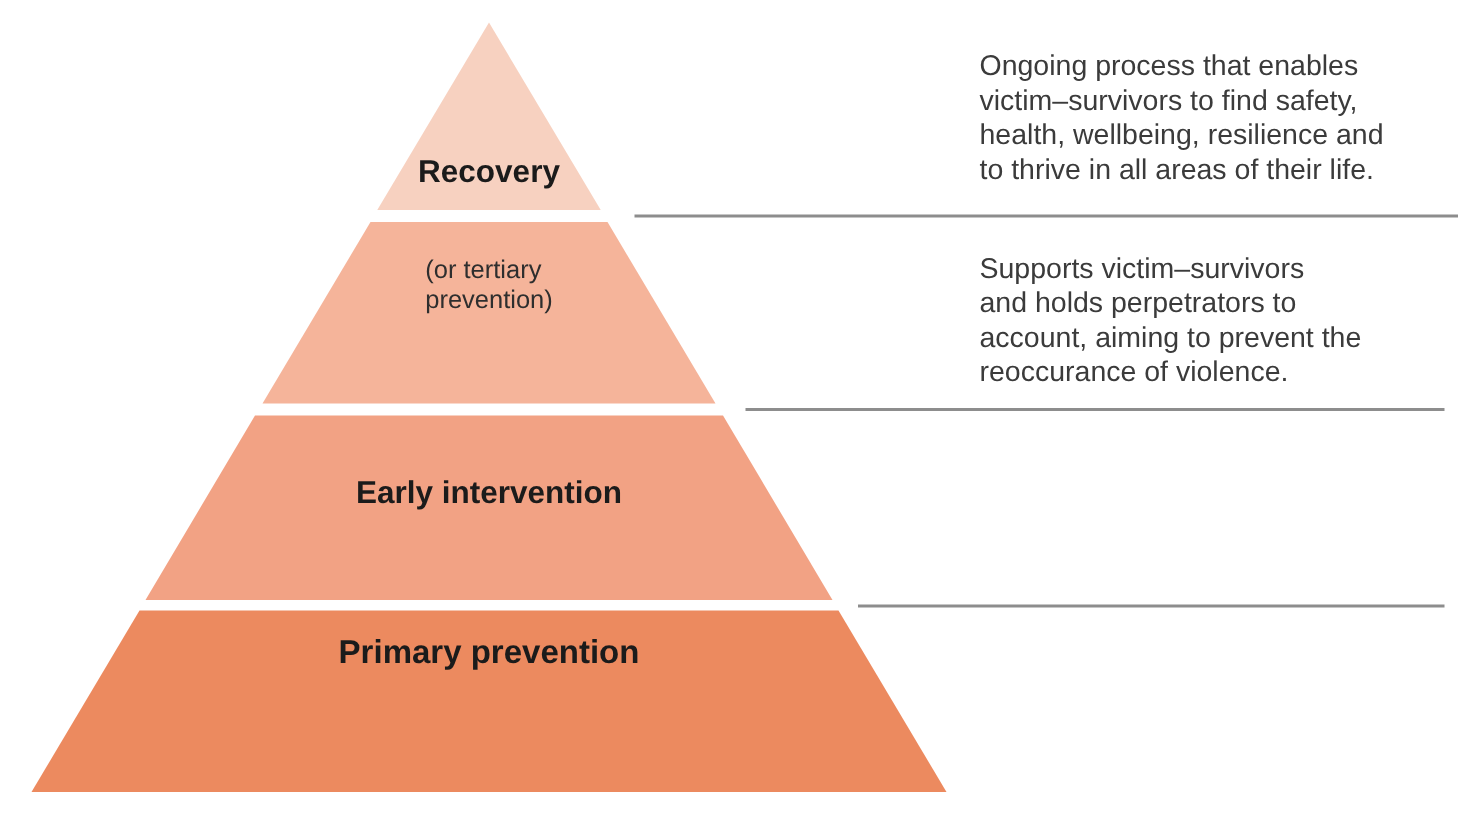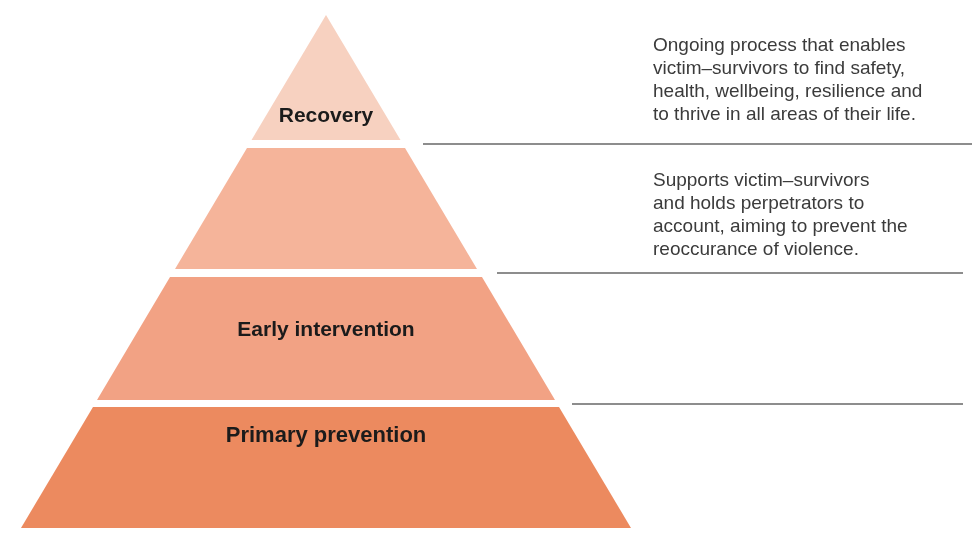--- a/index.html
+++ b/index.html
@@ -66,20 +66,22 @@
     <polygon points="247,148 405,148 477,269 175,269" fill="#F5B49A"></polygon>
     <polygon points="170,277 482,277 555,400 97,400" fill="#F2A284"></polygon>
     <polygon points="93,407 559,407 631,528 21,528" fill="#EC8A5F"></polygon>
   </svg>
 
   <div class="tier-label" style="top:103px;">
     <div class="main">Recovery</div>
   </div>
 
   <div class="tier-label" style="top:170px;">
+    <div class="sub">(or tertiary
+prevention)</div>
   </div>
 
   <div class="tier-label" style="top:317px;">
     <div class="main">Early intervention</div>
   </div>
 
   <div class="tier-label" style="top:423px;">
     <div class="main" style="font-size:22px;">Primary prevention</div>
   </div>
 

